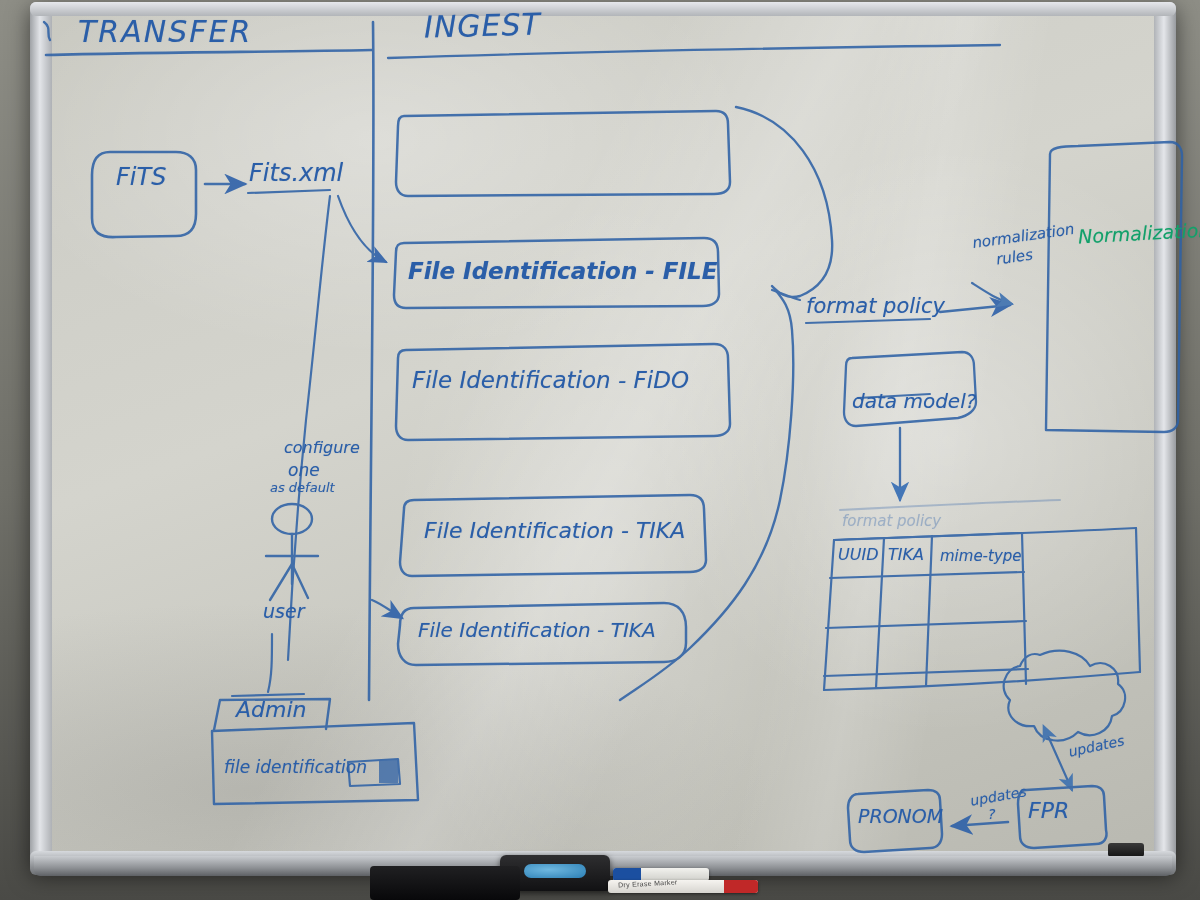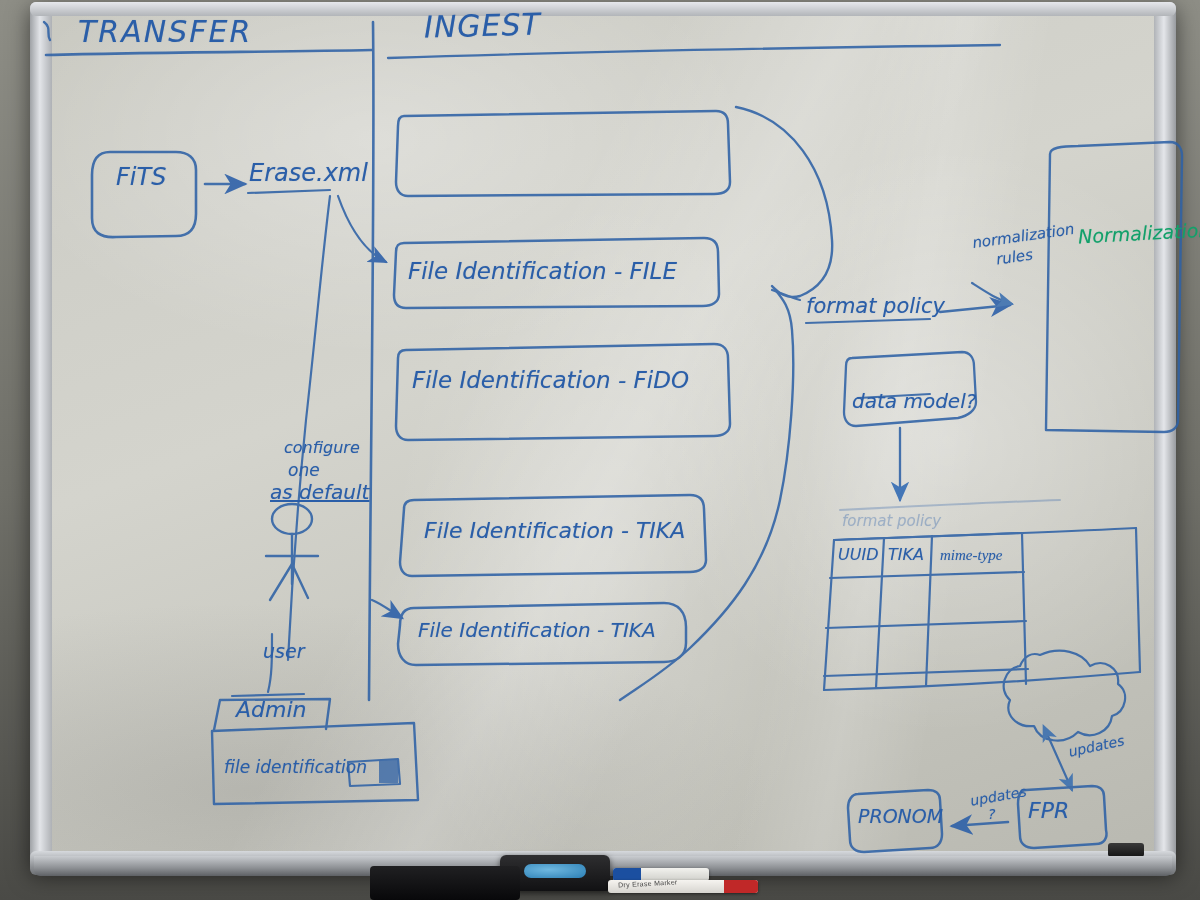--- a/index.html
+++ b/index.html
@@ -266,51 +266,51 @@
                L1096,844 C1104,844 1108,838 1106,830 L1104,796 C1104,790 1100,786 1092,786 Z" stroke-width="2.5"></path>
 
       <path d="M1008,822 L952,826" stroke-width="2.6" marker-end="url(#ah)"></path>
     </g>
   </svg>
 
   <div class="ink hand" style="left:78px; top:14px; font-size:30px; letter-spacing:2px;">TRANSFER</div>
   <div class="ink hand" style="left:424px; top:8px; font-size:30px; letter-spacing:1px; transform:rotate(-1.5deg);">INGEST</div>
 
   <div class="ink hand" style="left:116px; top:163px; font-size:24px;">FiTS</div>
-  <div class="ink hand" style="left:249px; top:159px; font-size:24px;">Erase.xml</div>
+  <div class="ink hand" style="left:249px; top:159px; font-size:24px;">Fits.xml</div>
 
   <div class="ink hand" style="left:284px; top:438px; font-size:16px;">configure</div>
   <div class="ink hand" style="left:288px; top:460px; font-size:17px;">one</div>
-  <div class="ink hand" style="left:270px; top:480px; font-size:20px;text-decoration:underline;">as default</div>
-
-  <div class="ink hand" style="left:263px; top:600px; font-size:19px;margin-top:40px;">user</div>
+  <div class="ink hand" style="left:270px; top:480px; font-size:13px;">as default</div>
+
+  <div class="ink hand" style="left:263px; top:600px; font-size:19px;">user</div>
 
   <div class="ink hand" style="left:236px; top:697px; font-size:22px;">Admin</div>
   <div class="ink hand" style="left:224px; top:757px; font-size:17px;">file identification</div>
   <div class="ink hand" style="left:354px; top:762px; font-size:14px;"></div>
 
-  <div class="ink hand" style="left:408px; top:258px; font-size:23px;">File Identification -  FILE</div>
+  <div class="ink hand" style="left:408px; top:258px; font-size:23px;font-weight:bold;">File Identification -  FILE</div>
   <div class="ink hand" style="left:412px; top:367px; font-size:23px;">File Identification - FiDO</div>
   <div class="ink hand" style="left:424px; top:518px; font-size:22px;">File Identification - TIKA</div>
   <div class="ink hand" style="left:418px; top:618px; font-size:20px;">File Identification - TIKA</div>
 
   <div class="ink hand" style="left:806px; top:294px; font-size:21px;">format policy</div>
 
   <div class="ink hand" style="left:972px; top:227px; font-size:15px; transform:rotate(-8deg);">normalization</div>
   <div class="ink hand" style="left:996px; top:248px; font-size:15px; transform:rotate(-8deg);">rules</div>
 
   <div class="ink hand ink-green" style="left:1078px; top:222px; font-size:19px; transform:rotate(-3deg);">Normalization</div>
 
   <div class="ink hand" style="left:852px; top:366px; font-size:20px;margin-top:23px;">data model?</div>
 
   <div class="ink hand faded" style="left:842px; top:512px; font-size:15px;">format policy</div>
 
   <div class="ink hand" style="left:838px; top:545px; font-size:16px;">UUID</div>
   <div class="ink hand" style="left:888px; top:545px; font-size:16px;">TIKA</div>
-  <div class="ink hand" style="left:940px; top:547px; font-size:15px;font-family:Liberation Serif, serif;">mime-type</div>
+  <div class="ink hand" style="left:940px; top:547px; font-size:15px;">mime-type</div>
 
   <div class="ink hand" style="left:858px; top:805px; font-size:19px;">PRONOM</div>
   <div class="ink hand" style="left:1028px; top:798px; font-size:22px;">FPR</div>
   <div class="ink hand" style="left:970px; top:788px; font-size:14px; transform:rotate(-10deg);">updates</div>
   <div class="ink hand" style="left:988px; top:806px; font-size:14px;">?</div>
   <div class="ink hand" style="left:1068px; top:738px; font-size:14px; transform:rotate(-12deg);">updates</div>
 
   <div class="eraser">
     <div class="eraser-label"></div>
   </div>

